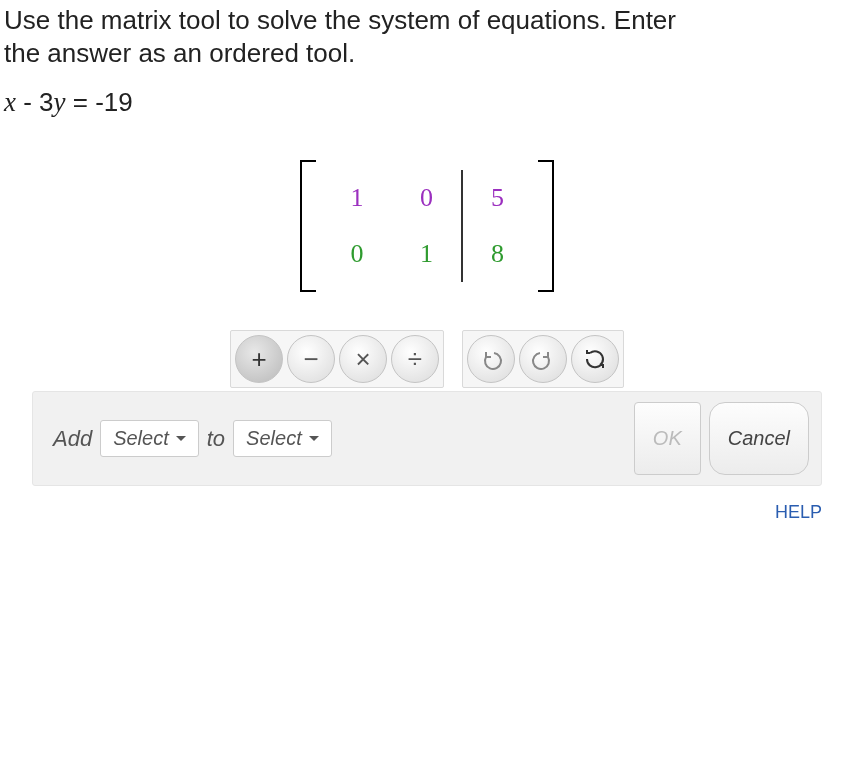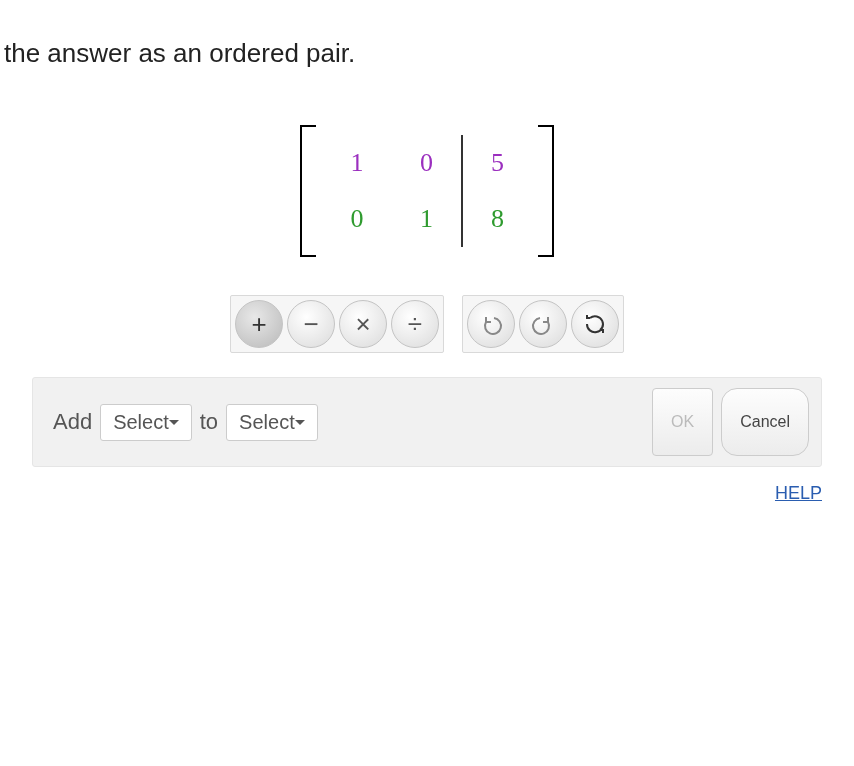--- a/index.html
+++ b/index.html
@@ -79,81 +79,84 @@
     color: #555;
     cursor: pointer;
   }
   .round-btn.selected {
     background: radial-gradient(circle at 40% 35%, #e8e8e8, #b9b9b9);
     color: #333;
   }
   .round-btn svg { width: 24px; height: 24px; }
 
   .action-bar {
-    margin: 24px 32px 0 32px;
+    margin: 3px 32px 0 32px;
     background: #f1f1f1;
     border: 1px solid #e5e5e5;
     border-radius: 3px;
     padding: 10px 12px;
     display: flex;
     align-items: center;
     font-size: 22px;
     color: #555;
+    font-style: italic;
   }
   .action-bar .txt { margin: 0 8px; }
   .select-btn {
     background: #fff;
     border: 1px solid #ccc;
     border-radius: 3px;
     padding: 6px 12px;
     font-size: 20px;
     color: #555;
     cursor: pointer;
     display: inline-flex;
     align-items: center;
-    gap: 0;
+    gap: 7px;
   }
   .caret {
     width: 0; height: 0;
     border-left: 5px solid transparent;
     border-right: 5px solid transparent;
     border-top: 5px solid #555;
   }
   .spacer { flex: 1; }
   .ok-btn, .cancel-btn {
     border: 1px solid #ccc;
     border-radius: 4px;
     padding: 24px 18px;
-    font-size: 16px;
+    font-size: 20px;
     background: linear-gradient(#fdfdfd, #ececec);
     margin-left: 8px;
     cursor: pointer;
   }
   .ok-btn { color: #bbb; }
   .cancel-btn { color: #444; border-radius: 16px; }
   .help-row {
     text-align: right;
     padding: 8px 32px 0 0;
   }
   .help-link {
     color: #2a5db0;
     font-size: 18px;
-    text-decoration: underline;
     cursor: pointer;
   }
 </style>
 </head>
 <body>
 
 <div class="question">
-  <br>
-  <span>the answer as an ordered pair.</span>
+  <span>Use the matrix tool to solve the system of equations. Enter</span><br>
+  <span>the answer as an ordered tool.</span>
 </div>
 
 <div class="equations">
+  <div>
+    <span class="ital">x</span> - 3<span class="ital">y</span> = <span>-19</span>
+  </div>
 </div>
 
 <div class="matrix-wrap">
   <div class="matrix">
     <div class="lbrack"></div>
     <div class="rbrack"></div>
     <table>
       <tbody>
           <tr>
         <td class="c-purple">1</td>

